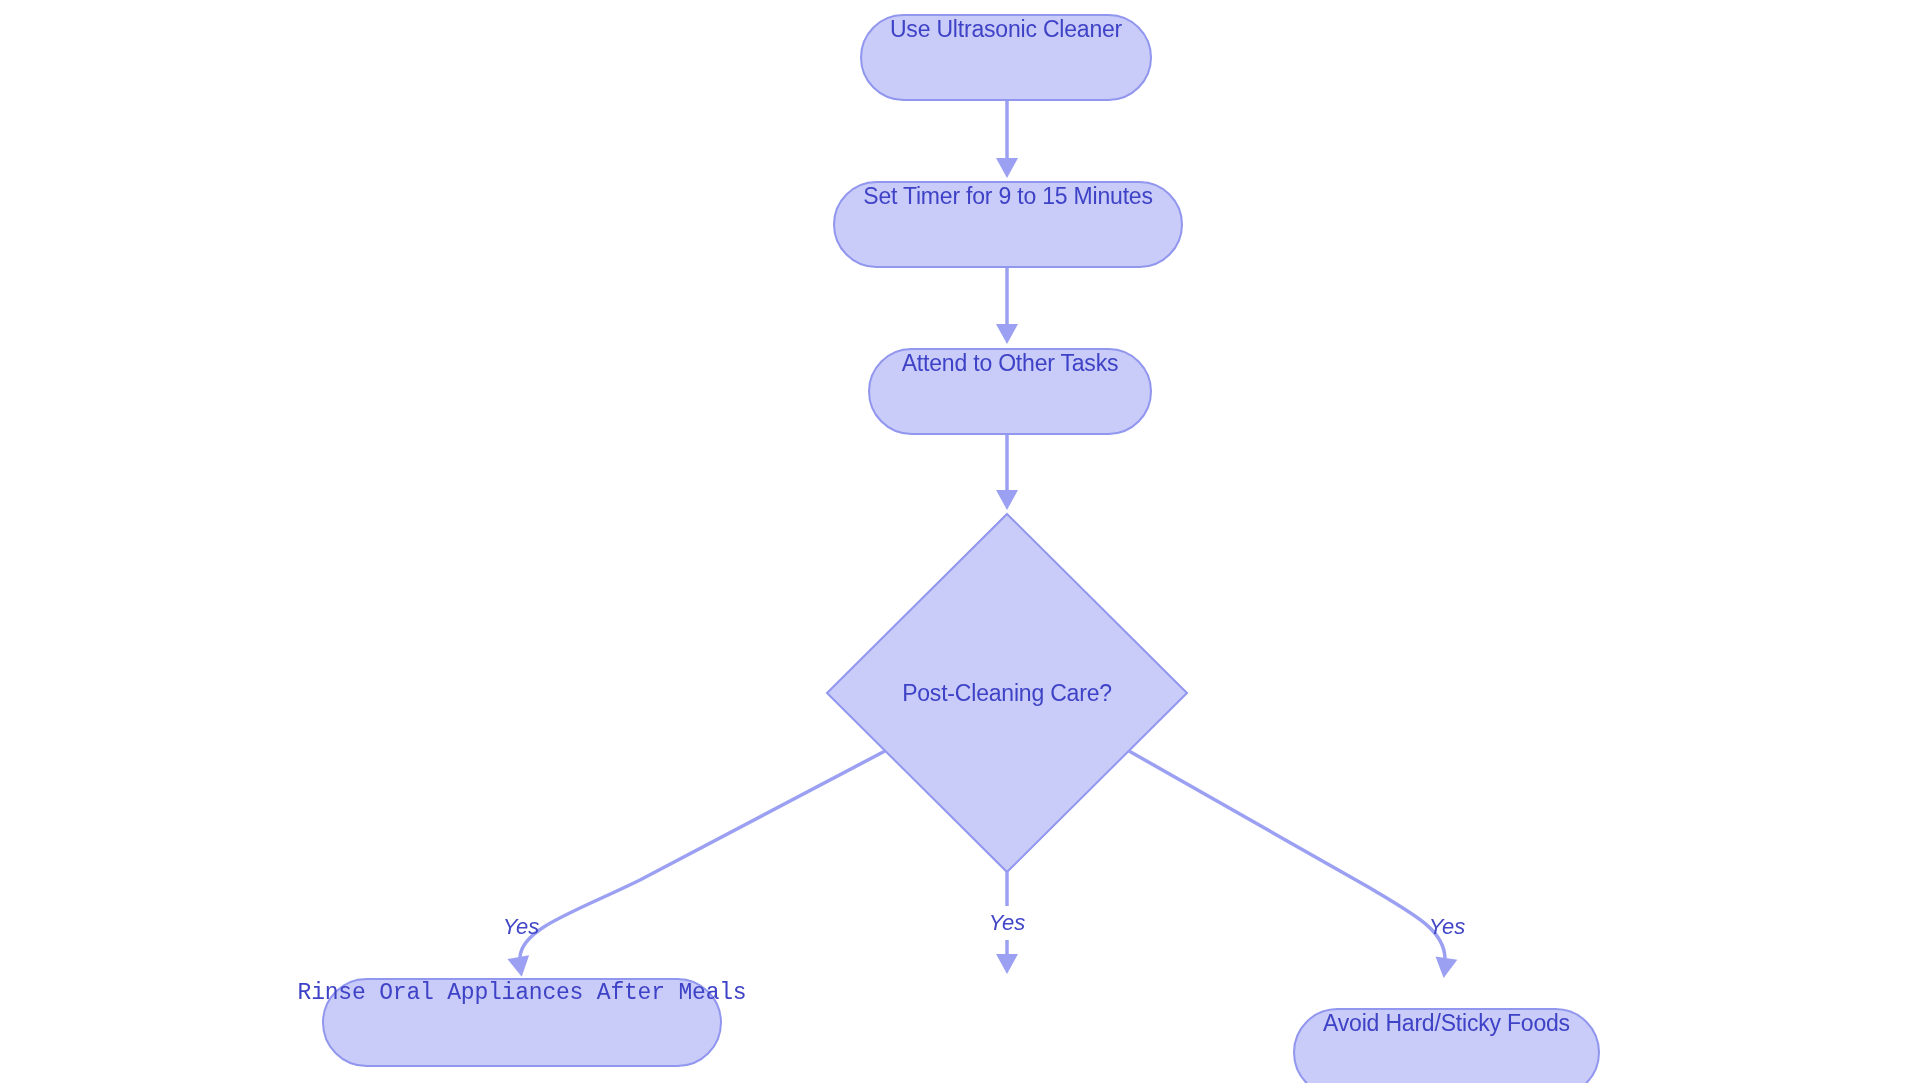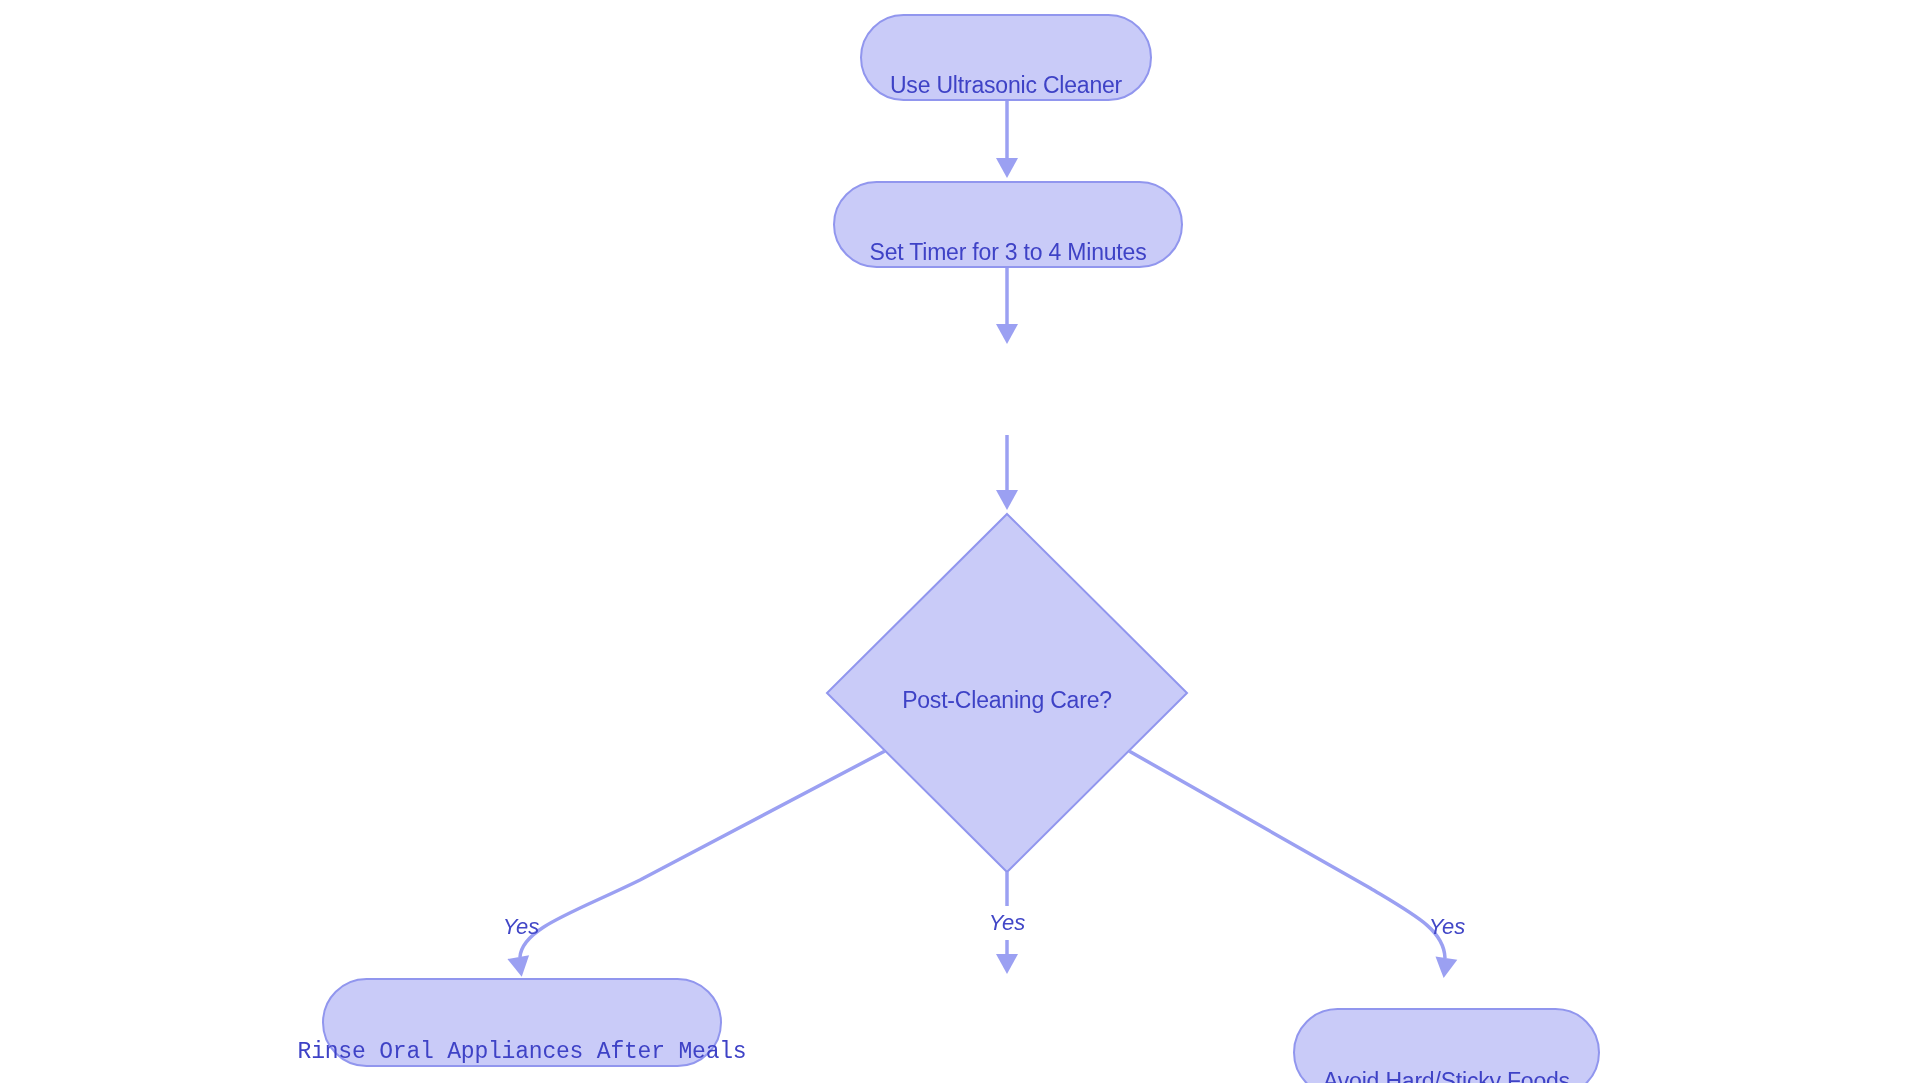--- a/index.html
+++ b/index.html
@@ -34,21 +34,21 @@
   .diamond {
     fill: var(--node-fill, #c9cbf8);
     stroke: var(--node-border, #9196ee);
     stroke-width: 2;
   }
   .node {
     position: absolute;
     z-index: 1;
     box-sizing: border-box;
     display: flex;
-    align-items: flex-end;
+    align-items: flex-start;
     justify-content: center;
     background: var(--node-fill, #c9cbf8);
     border: 2px solid var(--node-border, #9196ee);
     border-radius: 45px;
     color: var(--node-text, #3e42c6);
     font-size: 23px;
     letter-spacing: -0.2px;
     text-align: center;
     white-space: nowrap;
   }
@@ -76,21 +76,21 @@
   }
   .edge-label.masked { background: #ffffff; }
 
   
   .n-start  { left: 860px;  top: 14px;  width: 292px; height: 87px; }
   .n-timer  { left: 833px;  top: 181px; width: 350px; height: 87px; }
   .n-attend { left: 868px;  top: 348px; width: 284px; height: 87px; }
   .n-rinse  { left: 322px;  top: 978px; width: 400px; height: 89px; font-family: Liberation Mono, monospace; }
   .n-brush  { left: 802px;  top: 978px; width: 411px; height: 89px; }
   .n-avoid  { left: 1293px; top: 1008px; width: 307px; height: 89px; }
-  .n-decision-label { left: 857px; top: 672px; width: 300px; height: 42px; align-items: flex-end; }
+  .n-decision-label { left: 857px; top: 672px; width: 300px; height: 42px; }
   .l-yes-left   { left: 489px;  top: 910px; width: 64px; height: 34px; }
   .l-yes-center { left: 975px;  top: 906px; width: 64px; height: 34px; }
   .l-yes-right  { left: 1415px; top: 910px; width: 64px; height: 34px; }
 </style>
 </head>
 <body style="background: rgb(255, 255, 255);">
 
 <div class="canvas">
 
   <svg class="edge-layer" width="1920" height="1083" viewBox="0 0 1920 1083">
@@ -114,23 +114,26 @@
 
     <path class="edge" d="M 1129 751 L 1370 888 C 1415 915 1444 930 1445 958"></path>
     <polygon class="head" points="1434,958 1456,958 1445,978" transform="rotate(8 1445 968)"></polygon>
   </svg>
 
   <div class="node n-start">
     <span>Use Ultrasonic Cleaner</span>
   </div>
 
   <div class="node n-timer">
-    <span>Set Timer for 3 to 4 Minutes</span>
+    <span>Set Timer for 9 to 15 Minutes</span>
   </div>
 
+  <div class="node n-attend">
+    <span>Attend to Other Tasks</span>
+  </div>
 
   <div class="decision-label n-decision-label">
     <span>Post-Cleaning Care?</span>
   </div>
 
   <div class="node n-rinse">
     <span>Rinse Oral Appliances After Meals</span>
   </div>
 
 

